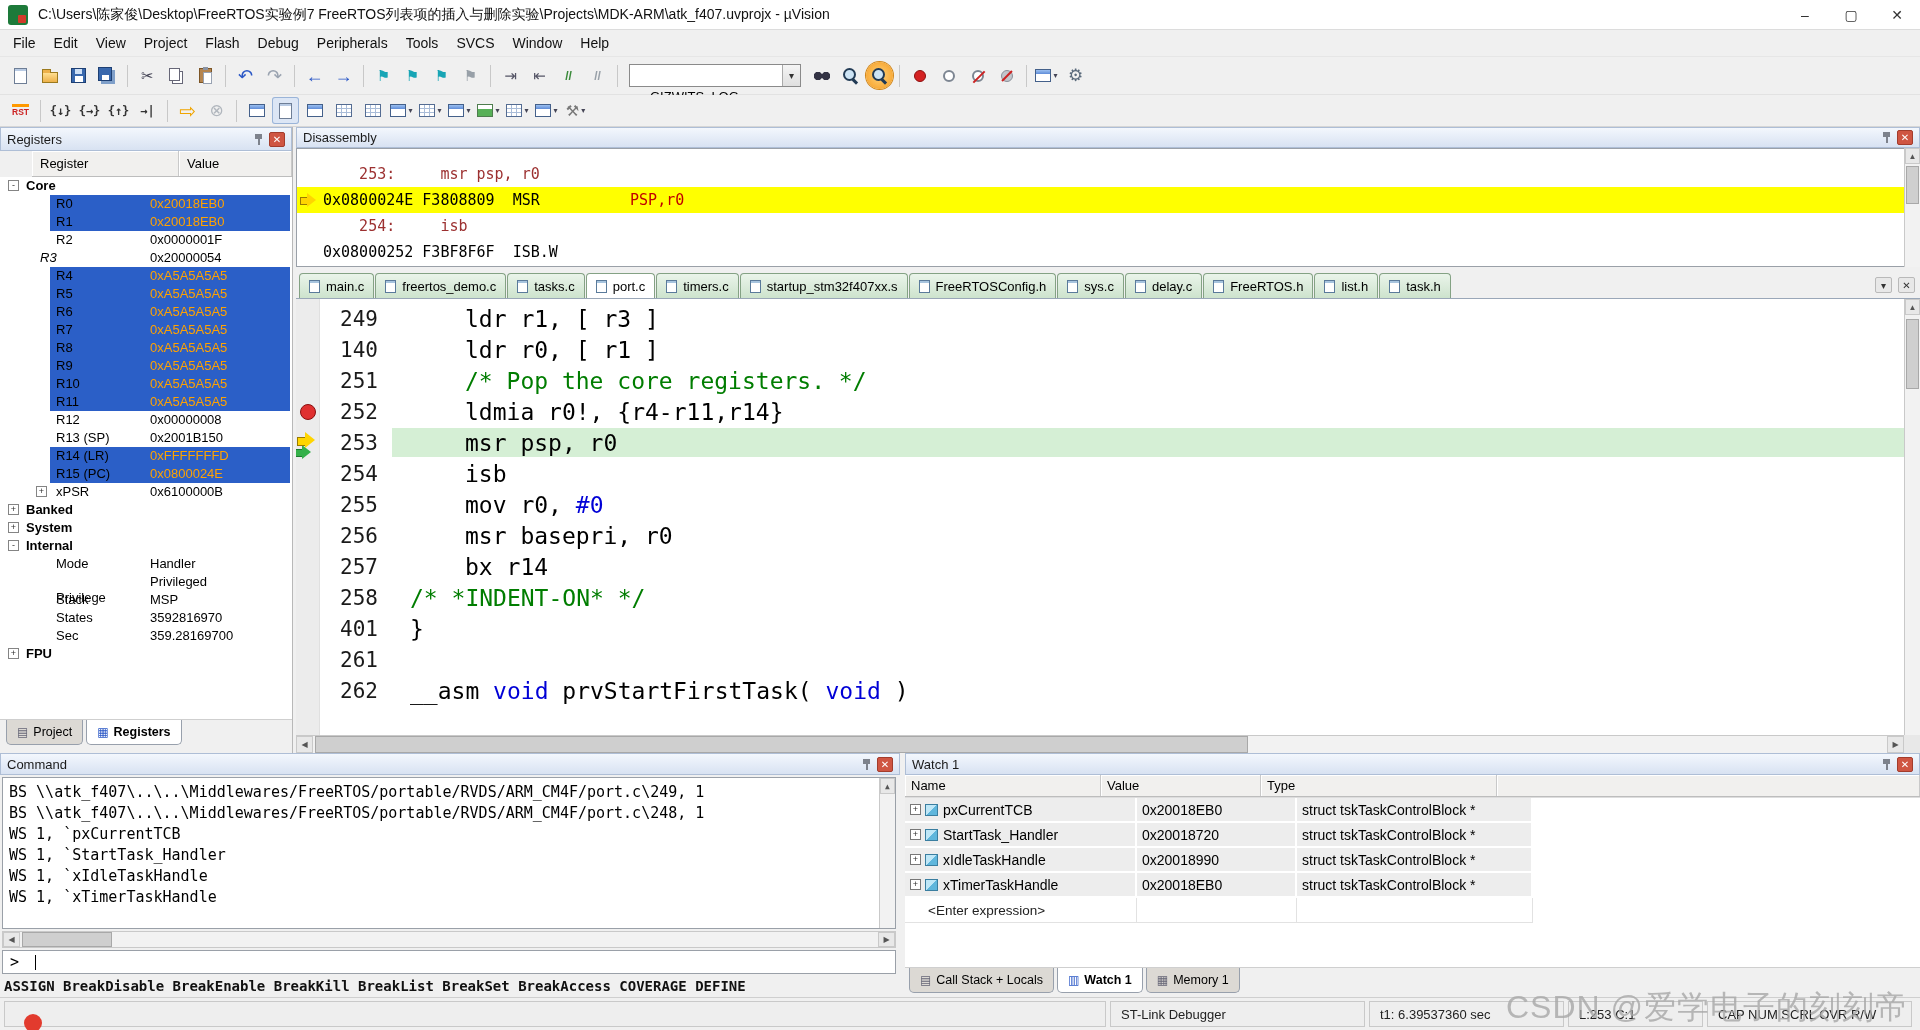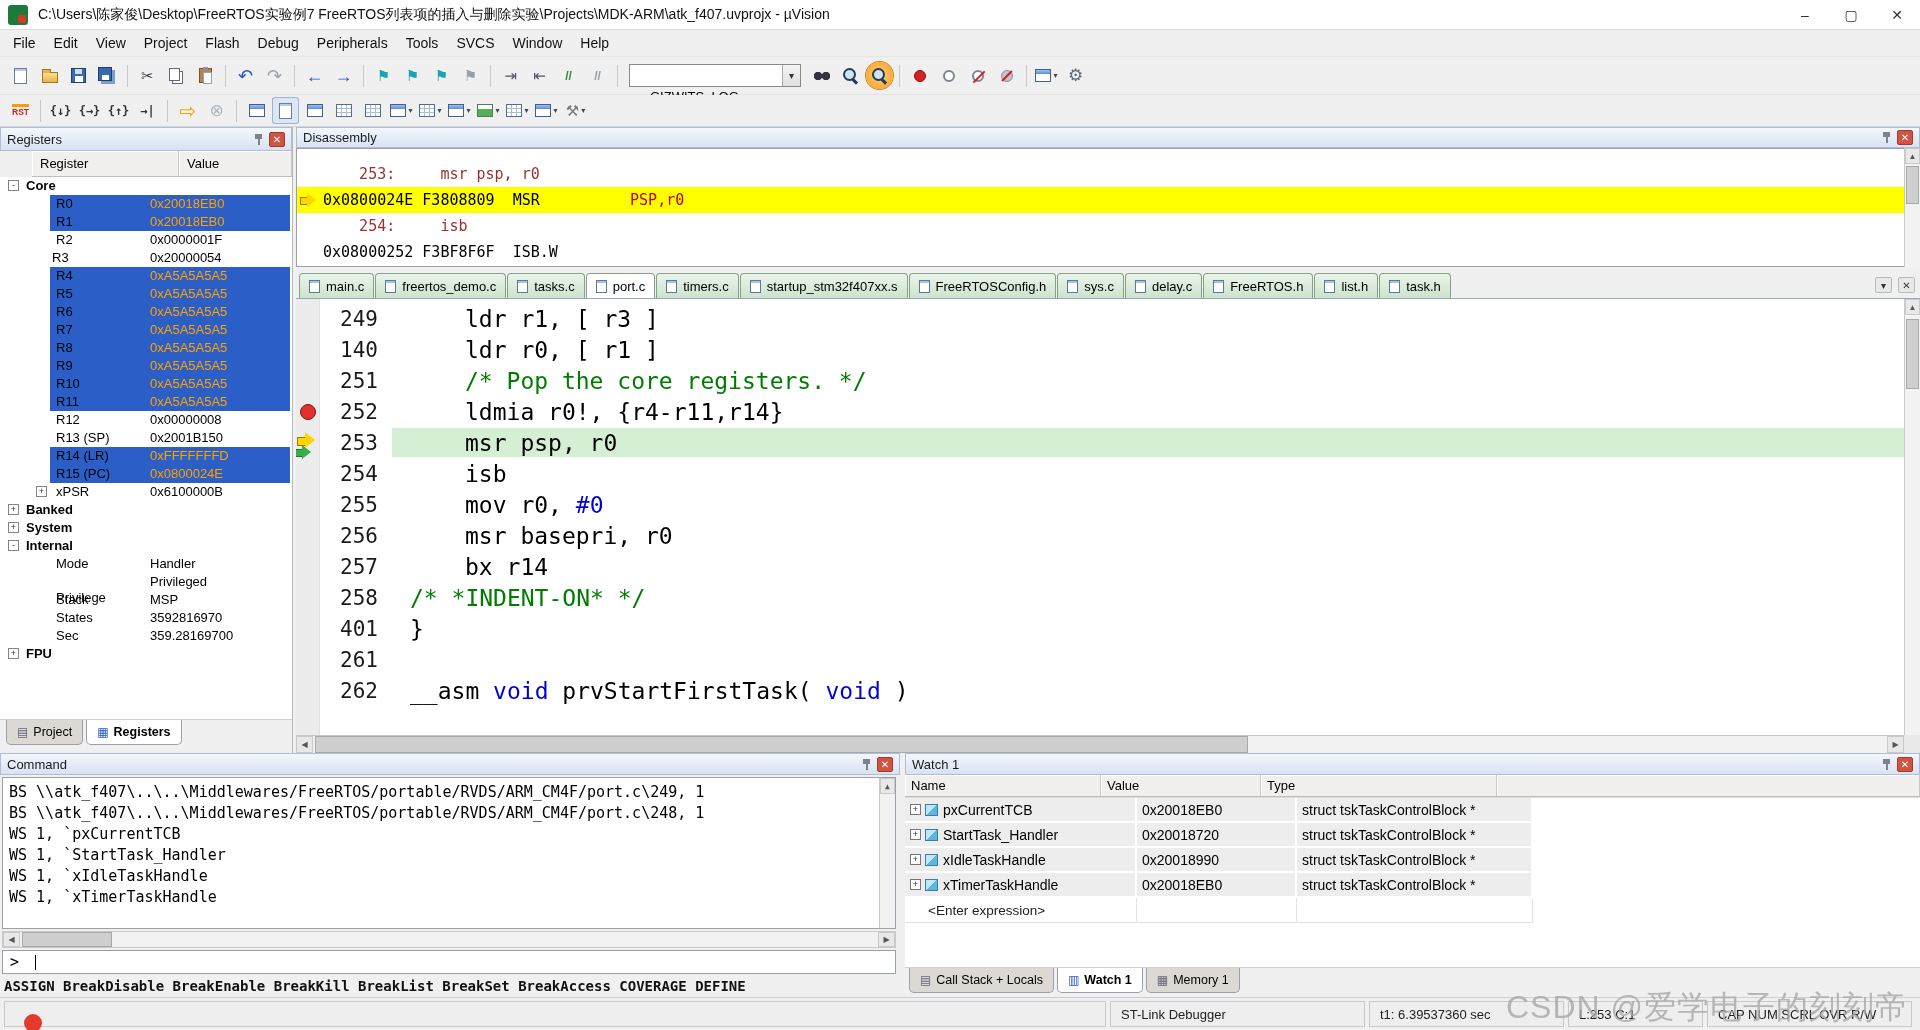--- a/index.html
+++ b/index.html
@@ -402,21 +402,21 @@
         <div class="reg-row">
           <div class="reg-hl"></div>
           <span class="reg-name" style="left: 56px;">R1</span>
           <span class="reg-value hlv">0x20018EB0</span>
         </div>
         <div class="reg-row">
           <span class="reg-name" style="left: 56px;">R2</span>
           <span class="reg-value">0x0000001F</span>
         </div>
         <div class="reg-row">
-          <span class="reg-name" style="left: 52px;">R3</span>
+          <span class="reg-name" style="left: 40px; font-style: italic;">R3</span>
           <span class="reg-value">0x20000054</span>
         </div>
         <div class="reg-row">
           <div class="reg-hl"></div>
           <span class="reg-name" style="left: 56px;">R4</span>
           <span class="reg-value hlv">0xA5A5A5A5</span>
         </div>
         <div class="reg-row">
           <div class="reg-hl"></div>
           <span class="reg-name" style="left: 56px;">R5</span>

